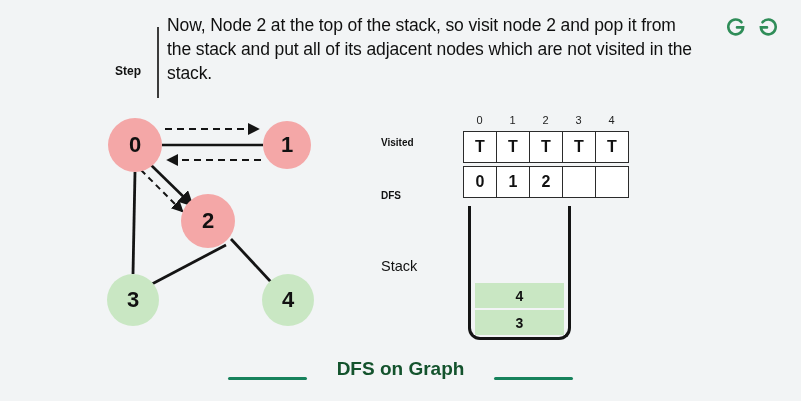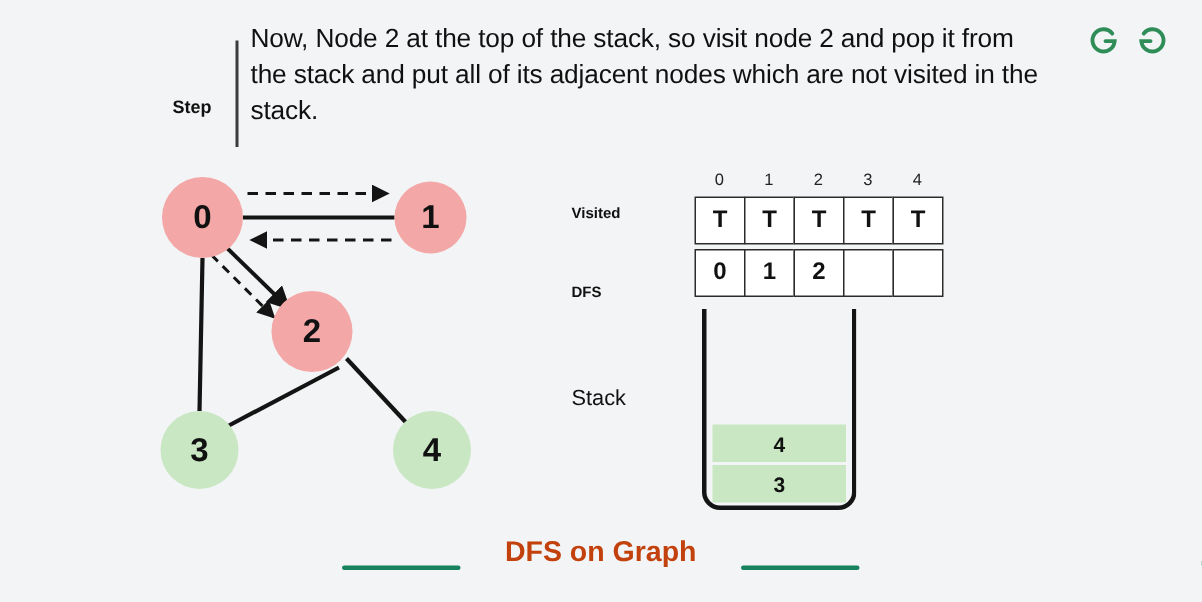--- a/index.html
+++ b/index.html
@@ -74,21 +74,21 @@
   .stack-item {
     position:absolute; background:#c9e7c3;
     display:flex; align-items:center; justify-content:center;
     font-size:14px; font-weight:bold; color:#111;
   }
 
   
   .rule { position:absolute; left:0; top:374px; width:801px; height:3px; background:#12855f; }
   .footer-title {
     position:absolute; left:0; top:358px; width:801px;
-    text-align:center; font-size:19px; font-weight:bold; color:#c2410c;
+    text-align:center; font-size:19px; font-weight:bold; color:#14532d;
   }
   .foot-dash { position:absolute; top:377px; height:3px; background:#17825c; border-radius:2px; }
   .foot-dash.l { left:228px; width:79px; }
   .foot-dash.r { left:494px; width:79px; }
   .footer-band { position:absolute; left:0; top:368px; width:801px; height:33px; background:#f2f4f5; }
 </style>
 </head>
 <body>
 
 <div id="stage">

